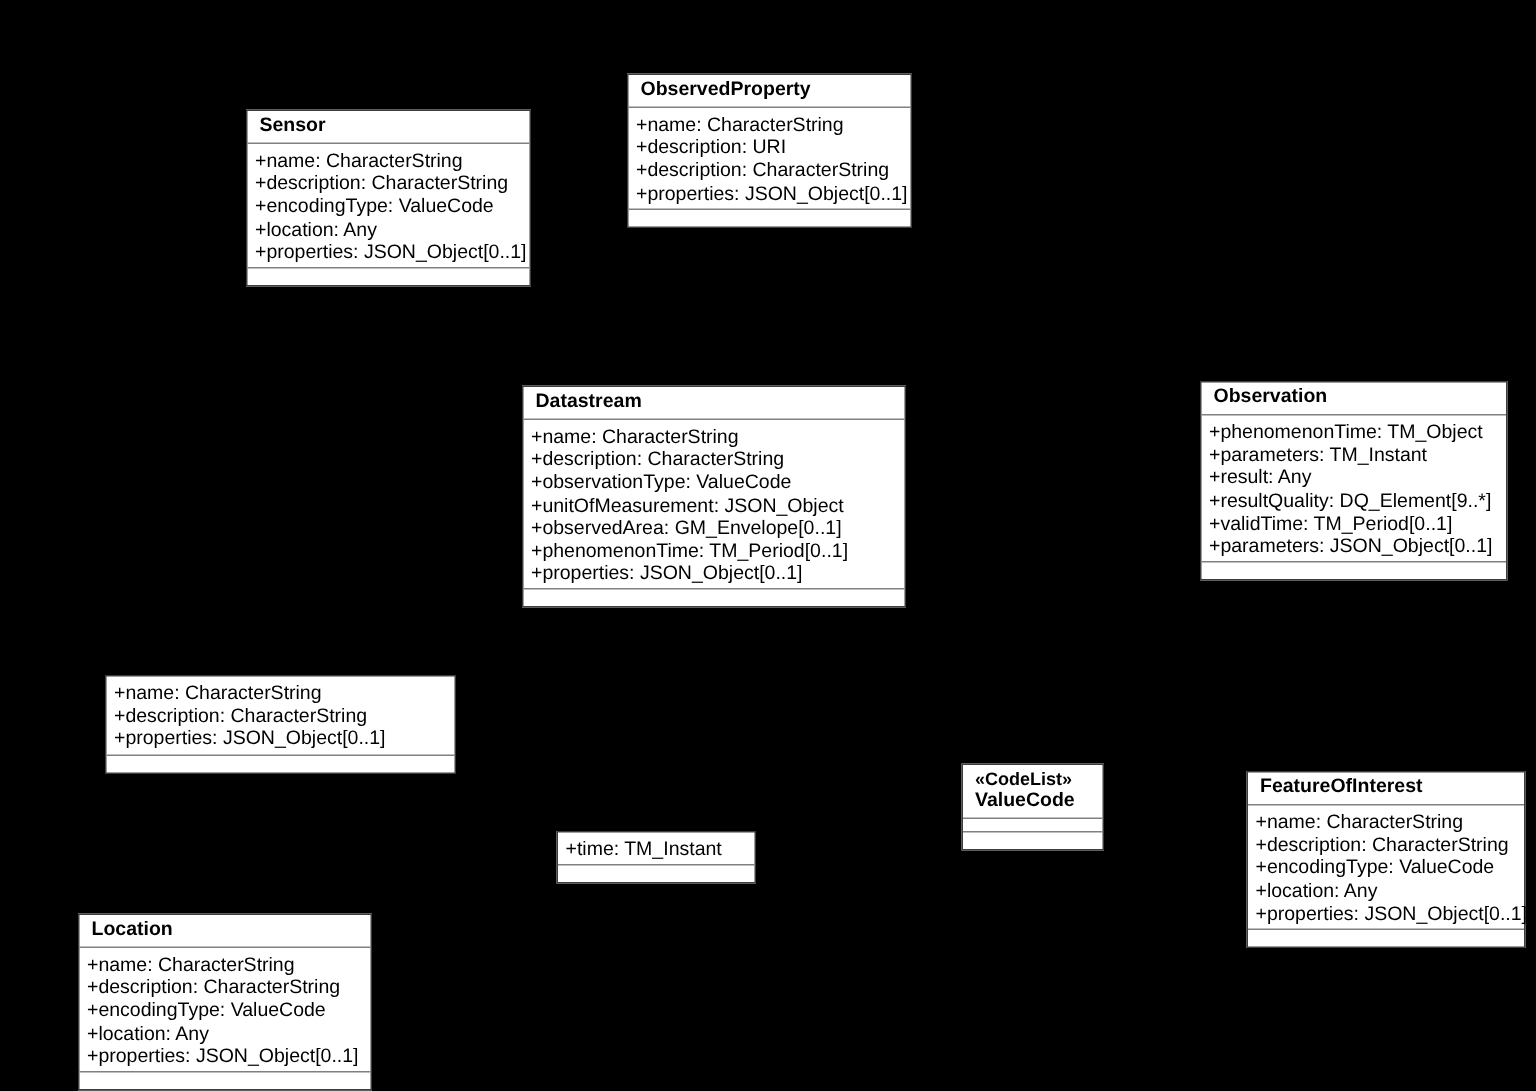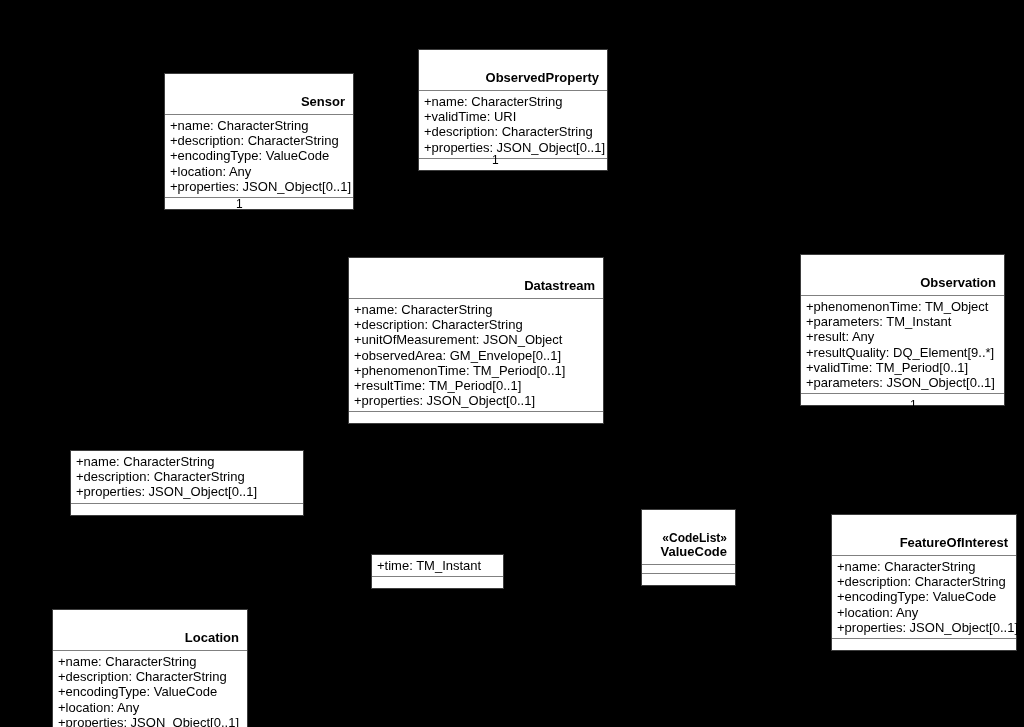--- a/index.html
+++ b/index.html
@@ -62,25 +62,25 @@
   .uml-body {
     position: absolute;
     left: 0;
     top: 0;
     width: 100%;
     background: #ffffff;
     border: 1px solid #3d3d3d;
     box-sizing: border-box;
   }
   .uml-name {
-    text-align: right;
+    text-align: left;
     font-weight: bold;
     font-size: 13px;
     color: #000000;
-    padding: 21px 8px 5px 8px;
+    padding: 2px 8px 5px 8px;
     line-height: 14px;
     border-bottom: 1px solid #808080;
     box-sizing: border-box;
   }
   .uml-stereotype {
     display: block;
     font-weight: bold;
     font-size: 12px;
     line-height: 14px;
   }
@@ -149,38 +149,38 @@
           </div>
           <div class="uml-ops"></div>
         </div>
       </div>
       <div class="uml-class" style="left: 418px; top: 49px; width: 190px;">
         <div class="uml-shadow"></div>
         <div class="uml-body">
           <div class="uml-name">ObservedProperty</div>
           <div class="uml-attrs">
             <div class="uml-attr">+name: CharacterString</div>
-            <div class="uml-attr">+validTime: URI</div>
+            <div class="uml-attr">+description: URI</div>
             <div class="uml-attr">+description: CharacterString</div>
             <div class="uml-attr">+properties: JSON_Object[0..1]</div>
           </div>
           <div class="uml-ops"></div>
         </div>
       </div>
       <div class="uml-class" style="left: 348px; top: 257px; width: 256px;">
         <div class="uml-shadow"></div>
         <div class="uml-body">
           <div class="uml-name">Datastream</div>
           <div class="uml-attrs">
             <div class="uml-attr">+name: CharacterString</div>
             <div class="uml-attr">+description: CharacterString</div>
+            <div class="uml-attr">+observationType: ValueCode</div>
             <div class="uml-attr">+unitOfMeasurement: JSON_Object</div>
             <div class="uml-attr">+observedArea: GM_Envelope[0..1]</div>
             <div class="uml-attr">+phenomenonTime: TM_Period[0..1]</div>
-            <div class="uml-attr">+resultTime: TM_Period[0..1]</div>
             <div class="uml-attr">+properties: JSON_Object[0..1]</div>
           </div>
           <div class="uml-ops"></div>
         </div>
       </div>
       <div class="uml-class" style="left: 800px; top: 254px; width: 205px;">
         <div class="uml-shadow"></div>
         <div class="uml-body">
           <div class="uml-name">Observation</div>
           <div class="uml-attrs">

